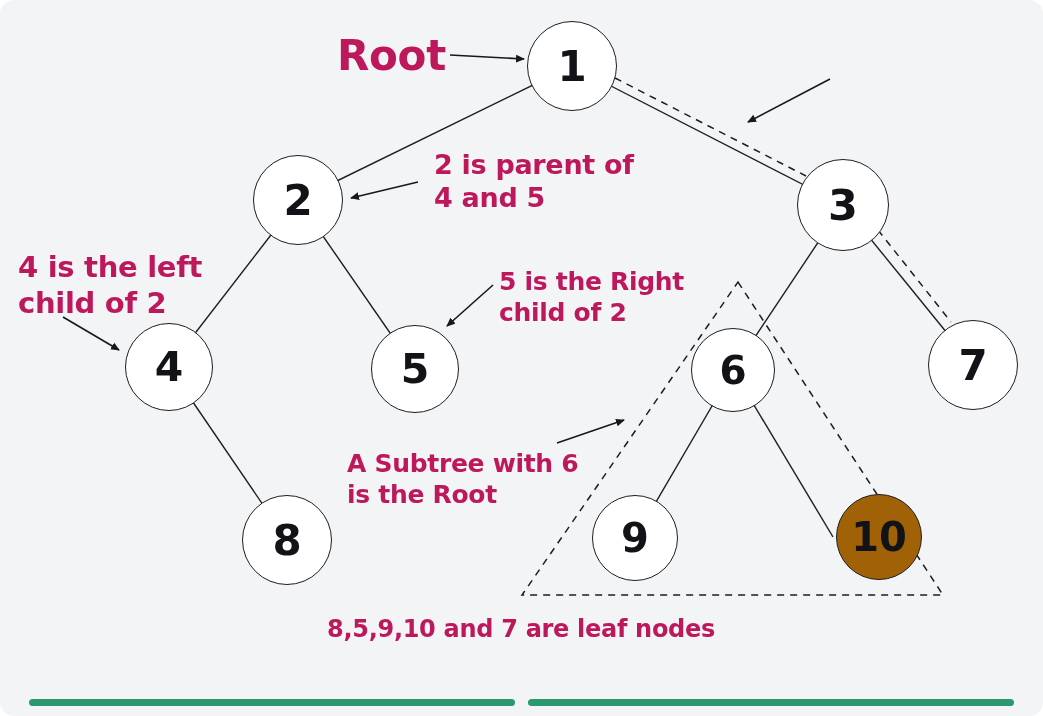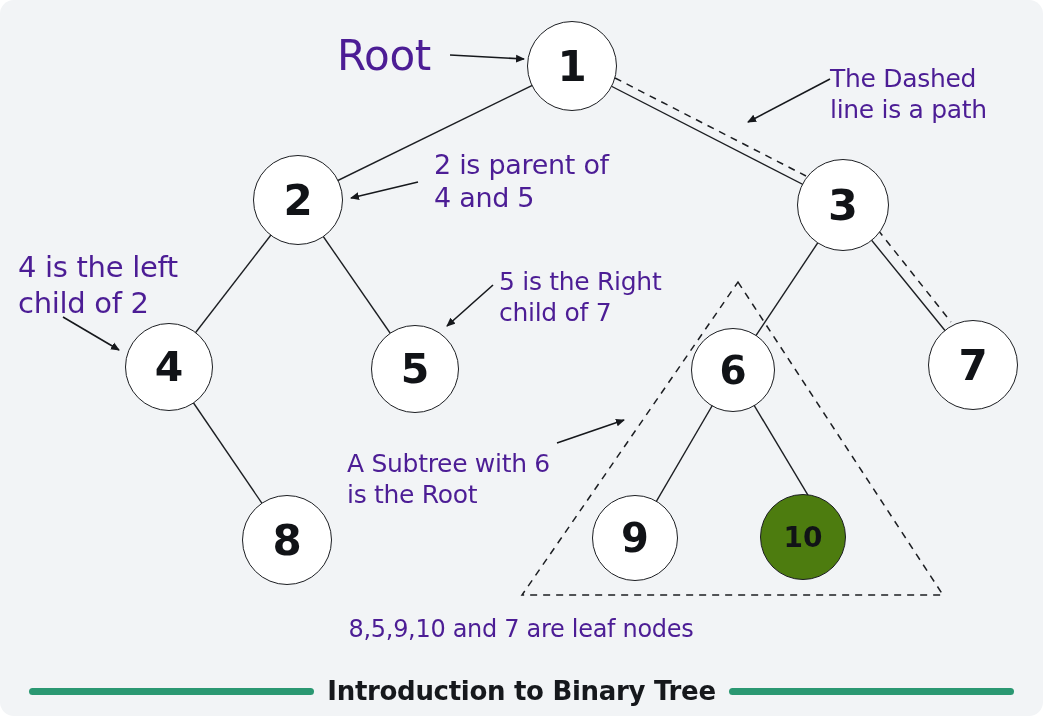--- a/index.html
+++ b/index.html
@@ -9,21 +9,21 @@
     font-family:"DejaVu Sans","Liberation Sans",sans-serif;color:#16181c;
   }
   svg.lines{position:absolute;left:0;top:0;width:1043px;height:716px;}
   .node{
     position:absolute;background:#ffffff;border:1.6px solid #1c1e22;border-radius:50%;
     display:flex;align-items:center;justify-content:center;
     font-weight:700;color:#111317;box-sizing:border-box;
   }
   .ann{
     position:absolute;white-space:pre-line;line-height:1.24;
-    font-weight:400;letter-spacing:-0.3px;color:#4c1d95;
+    font-weight:700;letter-spacing:-0.3px;color:#be185d;
   }
   .footer{
     position:absolute;left:0;right:0;bottom:10px;
     display:flex;align-items:center;gap:13px;padding:0 29px;
   }
   .rule{flex:1;height:7px;border-radius:4px;background:#2b9872;}
   .footer-title{font-weight:700;font-size:26px;white-space:nowrap;letter-spacing:-0.3px;}
 </style>
 </head>
 <body>
@@ -67,35 +67,32 @@
   <div>
       <div class="node" style="left: 527px; top: 21px; width: 90px; height: 90px; font-size: 42px; background: rgb(255, 255, 255);">1</div>
       <div class="node" style="left: 253px; top: 155px; width: 90px; height: 90px; font-size: 42px; background: rgb(255, 255, 255);">2</div>
       <div class="node" style="left: 797px; top: 159px; width: 92px; height: 92px; font-size: 43px; background: rgb(255, 255, 255);">3</div>
       <div class="node" style="left: 125px; top: 323px; width: 88px; height: 88px; font-size: 41px; background: rgb(255, 255, 255);">4</div>
       <div class="node" style="left: 371px; top: 325px; width: 88px; height: 88px; font-size: 41px; background: rgb(255, 255, 255);">5</div>
       <div class="node" style="left: 691px; top: 328px; width: 84px; height: 84px; font-size: 39px; background: rgb(255, 255, 255);">6</div>
       <div class="node" style="left: 928px; top: 320px; width: 90px; height: 90px; font-size: 42px; background: rgb(255, 255, 255);">7</div>
       <div class="node" style="left: 242px; top: 495px; width: 90px; height: 90px; font-size: 42px; background: rgb(255, 255, 255);">8</div>
       <div class="node" style="left: 592px; top: 495px; width: 86px; height: 86px; font-size: 40px; background: rgb(255, 255, 255);">9</div>
-      <div class="node" style="left: 760px; top: 494px; width: 86px; height: 86px; font-size: 28px; background: #4d7c0f;">10</div>
+      <div class="node" style="left: 836px; top: 494px; width: 86px; height: 86px; font-size: 40px; background: #a16207;">10</div>
     </div>
 
   <div class="ann" style="top: 30px; font-size: 42px; left: 337px;">Root</div>
-  <div class="ann" style="top: 63px; font-size: 25px; left: 830px;">The Dashed
-line is a path</div>
   <div class="ann" style="top: 148px; font-size: 27px; left: 434px;">2 is parent of
 4 and 5</div>
   <div class="ann" style="top: 250px; font-size: 29px; left: 18px;">4 is the left
 child of 2</div>
   <div class="ann" style="top: 266px; font-size: 25px; left: 499px;">5 is the Right
-child of 7</div>
+child of 2</div>
   <div class="ann" style="top: 448px; font-size: 25px; left: 347px;">A Subtree with 6
 is the Root</div>
   <div class="ann" style="top: 615px; font-size: 24px; left: 521px; transform: translateX(-50%); text-align: center;">8,5,9,10 and 7 are leaf nodes</div>
 
   <div class="footer">
     <div class="rule" style="background: rgb(43, 152, 114);"></div>
-    <div class="footer-title">Introduction to Binary Tree</div>
     <div class="rule" style="background: rgb(43, 152, 114);"></div>
   </div>
 
 </div>
 
 </body></html>

